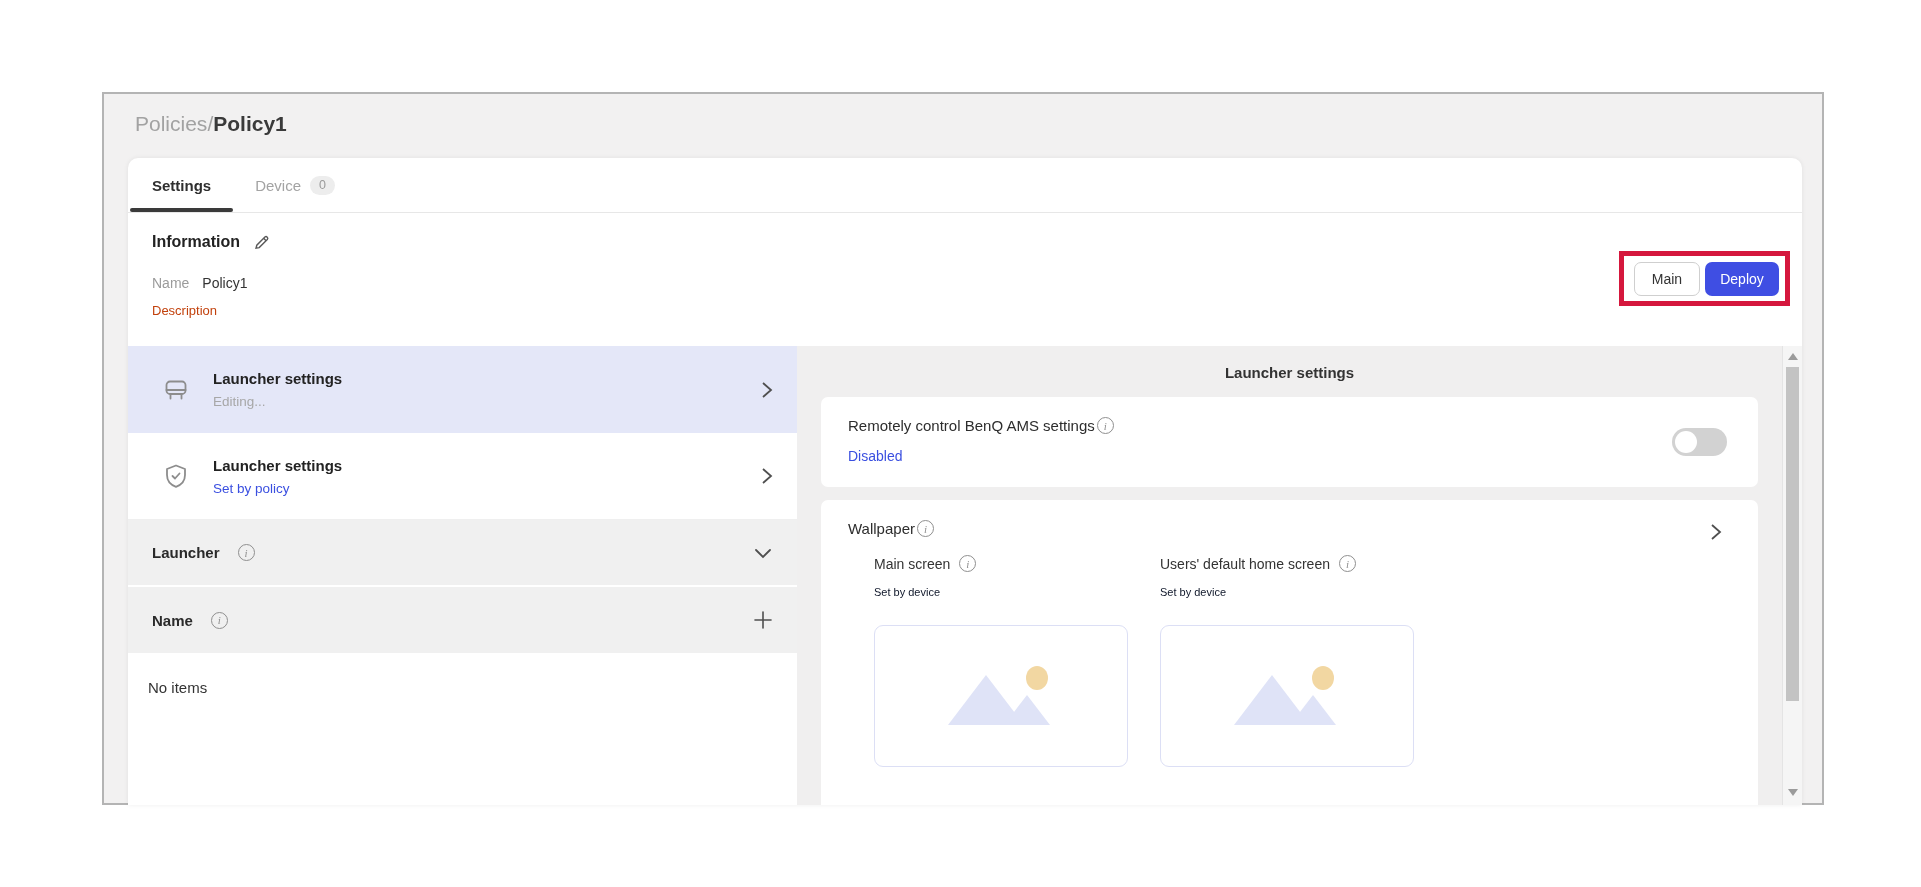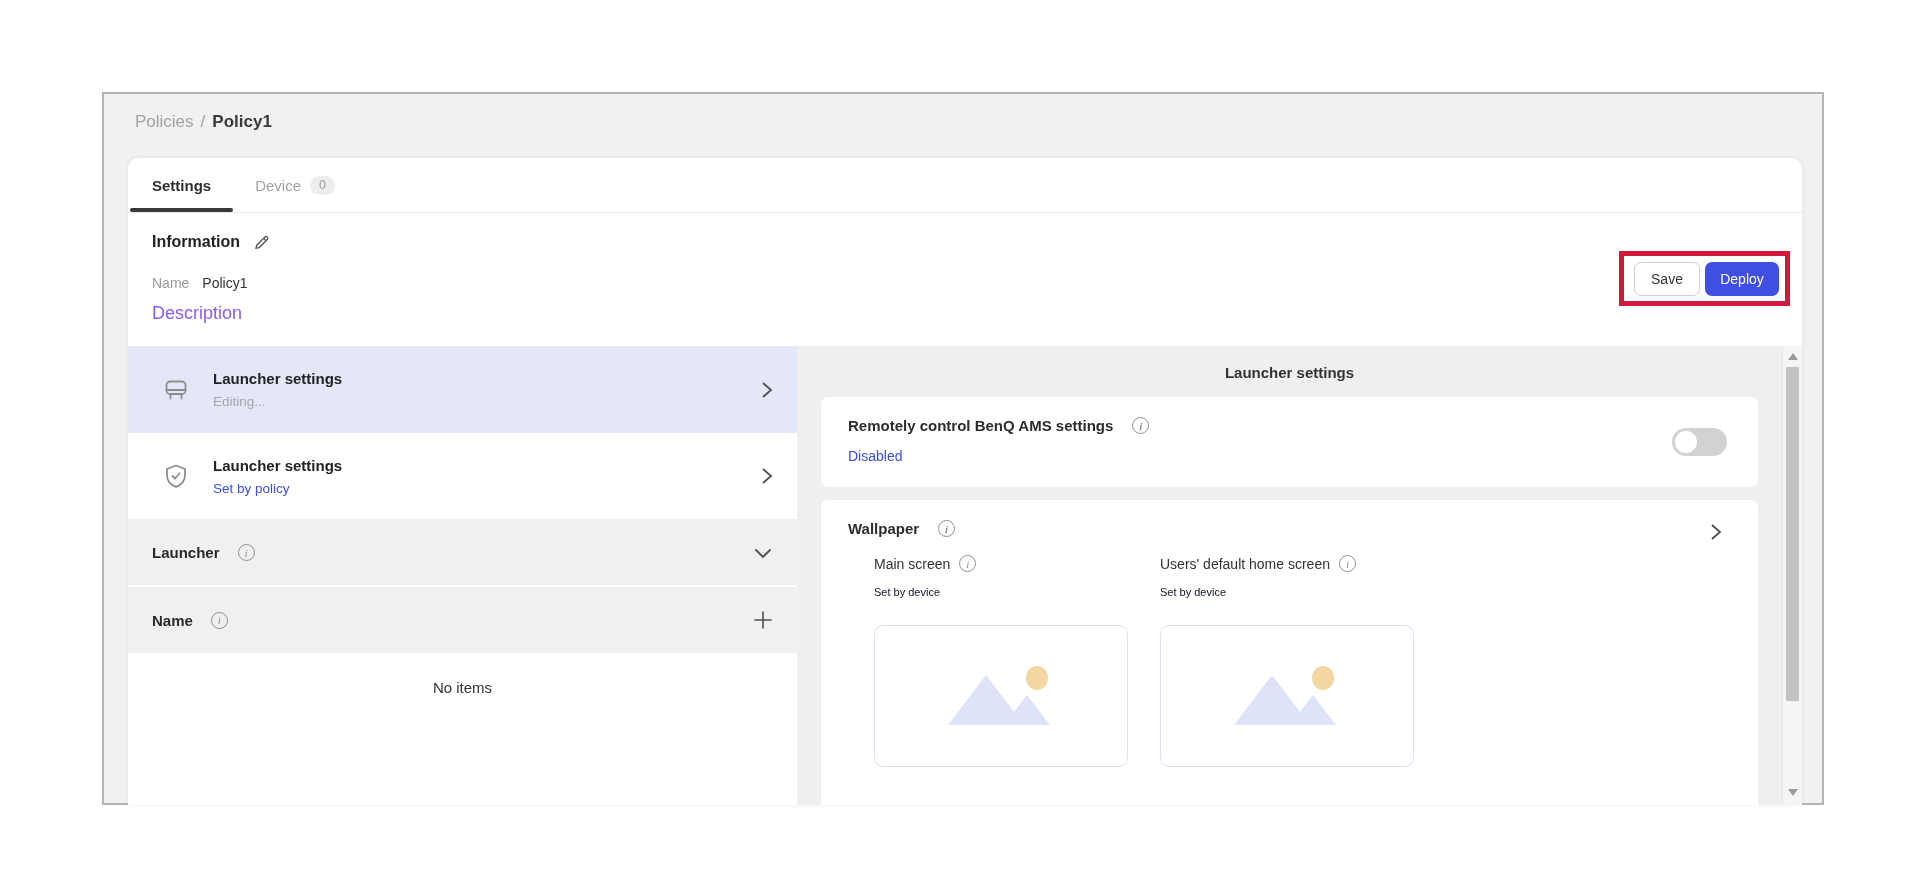--- a/index.html
+++ b/index.html
@@ -2,22 +2,22 @@
 <html><head>
 <meta charset="utf-8">
 <style>
   * { box-sizing: border-box; margin: 0; padding: 0; }
   html,body { width:1921px; height:887px; background:#ffffff; overflow:hidden;
     font-family:"Liberation Sans","DejaVu Sans",sans-serif; }
 
   .outer-card { position:absolute; left:102px; top:92px; width:1722px; height:713px;
     background:#f2f1f1; border:2px solid #b4b4b4; }
 
-  .breadcrumb { position:absolute; left:31px; top:18px; font-size:17px; color:#a2a2a2;
-    display:flex; gap:7px; align-items:flex-start; }
+  .breadcrumb { position:absolute; left:31px; top:18px; font-size:21px; color:#a2a2a2;
+    display:flex; align-items:flex-start; }
   .breadcrumb .current { color:#3a3a3a; font-weight:700; }
 
   .inner-card { position:absolute; left:24px; top:64px; width:1674px; height:647px;
     background:#ffffff; border-radius:10px 10px 0 0; overflow:hidden;
     box-shadow:0 0 5px rgba(0,0,0,0.07); }
 
   
   .tabbar { height:55px; border-bottom:1px solid #e7e7e7; display:flex; align-items:stretch; padding:1px 2px; }
   .tab { position:relative; padding:0 22px; display:flex; align-items:center; gap:9px;
     font-size:15px; cursor:default; }
@@ -27,21 +27,21 @@
   .tab.inactive { color:#a3a3a3; }
   .badge { background:#ededed; color:#9a9a9a; border-radius:11px; font-size:12.5px;
     padding:2px 9px; line-height:1.2; }
 
   
   .info-section { position:relative; height:133px; }
   .info-title { position:absolute; left:24px; top:20px; font-size:16px; font-weight:700; color:#222;
     display:flex; align-items:center; gap:13px; }
   .name-row { position:absolute; left:24px; top:62px; font-size:14px; color:#9b9b9b; }
   .name-row .val { color:#333; margin-left:13px; }
-  .desc-row { position:absolute; left:24px; top:90px; font-size:18px; color:#8b5cf6; }
+  .desc-row { position:absolute; left:24px; top:90px; font-size:13px; color:#c2410c; }
 
   .annotation { position:absolute; right:12px; top:38px; width:171px; height:55px;
     border:5px solid #d5173d; display:flex; align-items:center; padding:0 5px 0 10px; gap:5px; }
   .btn { height:34px; border-radius:7px; font-size:14px; display:flex; align-items:center;
     justify-content:center; cursor:pointer; }
   .btn-save { width:66px; background:#fff; border:1px solid #cfcfcf; color:#333; }
   .btn-deploy { width:74px; background:#3f4ee3; border:none; color:#fff; }
 
   
   .content { position:absolute; top:188px; left:0; right:0; bottom:0; display:flex; }
@@ -56,36 +56,36 @@
   .menu-title { font-size:15px; font-weight:700; color:#232323; }
   .menu-sub { font-size:13.5px; color:#a7a7a7; }
   .menu-sub.link { color:#3a4fe0; }
   .row-chevron { margin-left:auto; width:13px; height:20px; color:#4f4f4f; }
 
   .group-row { display:flex; align-items:center; background:#f0f0f0; padding:0 24px;
     border-bottom:2px solid #ffffff; cursor:pointer; }
   .group-label { font-size:15px; font-weight:700; color:#2a2a2a; margin-right:18px; }
   .group-action { margin-left:auto; width:20px; height:20px; color:#4f4f4f; }
 
-  .empty-row { display:flex; align-items:center; justify-content:center; background:#fff; }
+  .empty-row { display:flex; align-items:center; justify-content:flex-start; background:#fff;padding-left:20px; }
   .empty-text { font-size:15px; color:#333; }
 
   .info-icon { display:inline-flex; width:17px; height:17px; border:1px solid #8f8f8f;
     border-radius:50%; color:#8f8f8f; font-size:11px; align-items:center; justify-content:center;
     font-family:"Liberation Serif","DejaVu Serif",serif; font-style:italic; flex:0 0 17px; cursor:pointer; }
 
   
   .right-panel { flex:1; background:#f0efef; position:relative; overflow:hidden; }
   .rp-content { position:absolute; left:0; top:0; right:20px; bottom:0; }
   .rp-title { text-align:center; margin-top:18px; font-size:15px; font-weight:600; color:#333; }
 
   .rp-card { position:absolute; left:24px; right:24px; background:#fff; border-radius:7px; }
   .card-remote { top:51px; height:90px; }
-  .card-title { position:absolute; left:27px; top:20px; font-size:15px; font-weight:700; color:#2d2d2d;
-    display:flex; align-items:flex-start; gap:19px; }
+  .card-title { position:absolute; left:27px; top:20px; font-size:15px; font-weight:400; color:#2d2d2d;
+    display:flex; align-items:flex-start; gap:2px; }
   .card-status { position:absolute; left:27px; top:51px; font-size:14px; color:#3a4fe0; cursor:pointer; }
 
   .toggle { position:absolute; right:31px; top:31px; width:55px; height:28px; border-radius:14px;
     background:#d2d2d2; cursor:pointer; }
   .toggle .knob { position:absolute; left:3px; top:3px; width:22px; height:22px; border-radius:50%;
     background:#fff; }
 
   .card-wallpaper { top:154px; height:340px; }
   .card-chevron { position:absolute; right:36px; top:22px; width:13px; height:20px; color:#4f4f4f; cursor:pointer; }
 
@@ -140,21 +140,21 @@
           <path d="M3 15.2 L3.8 12.2 L11.9 4.1 A1.7 1.7 0 0 1 14.3 6.5 L6.2 14.6 Z"></path>
           <line x1="10.7" y1="5.3" x2="13.1" y2="7.7"></line>
         </svg>
       </div>
       <div class="name-row">
         <span>Name</span><span class="val">Policy1</span>
       </div>
       <div class="desc-row">Description</div>
 
       <div class="annotation">
-        <div class="btn btn-save">Save</div>
+        <div class="btn btn-save">Main</div>
         <div class="btn btn-deploy">Deploy</div>
       </div>
     </div>
 
     <div class="content">
 
       <div class="left-panel">
 
         <div class="menu-row selected h87">
           <svg class="menu-icon" viewBox="0 0 28 28" fill="none" stroke="currentColor" stroke-width="1.8" stroke-linecap="round">

